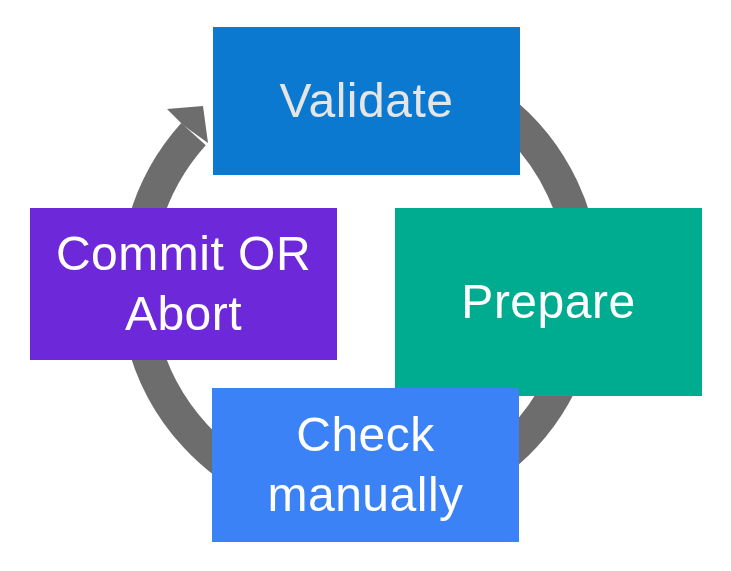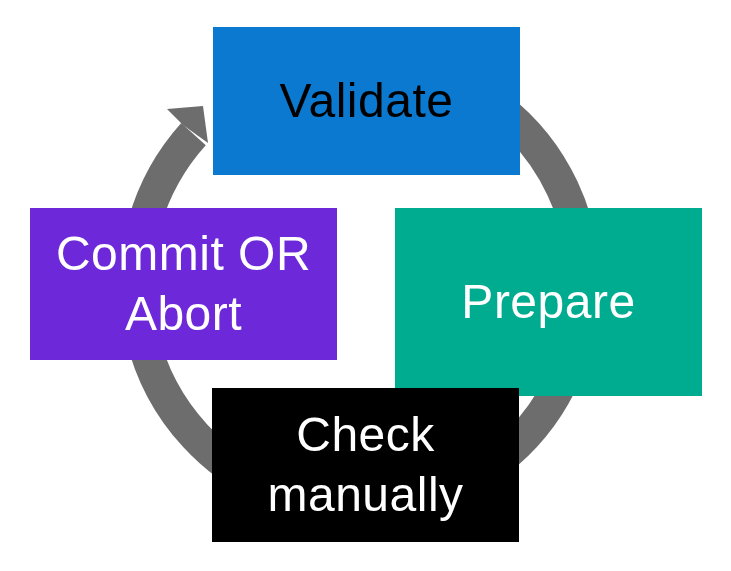--- a/index.html
+++ b/index.html
@@ -45,28 +45,28 @@
 <body>
 
 <div class="canvas">
 
   <svg class="arrow-layer" width="731" height="571" viewBox="0 0 731 571">
     <path d="M 283.4 73.5 A 224 224 0 1 1 193.5 134.1" fill="none" stroke-width="33" stroke="#6d6d6d"></path>
     <polygon points="203,106 167,109 183,125 208,143" fill="#6d6d6d"></polygon>
   </svg>
 
   <div class="node node-validate" style="background-color: rgb(11, 121, 208);">
-    <span style="color: #000000;">Validate</span>
+    <span style="color: #e5e5e5;">Validate</span>
   </div>
 
   <div class="node node-prepare" style="background-color: rgb(0, 172, 144);">
     <span style="color: rgb(255, 255, 255);">Prepare</span>
   </div>
 
-  <div class="node node-check" style="background-color: #000000;">
+  <div class="node node-check" style="background-color: #3b82f6;">
     <span style="color: rgb(255, 255, 255);">Check manually</span>
   </div>
 
   <div class="node node-commit" style="background-color: #6d28d9;">
     <span style="color: rgb(255, 255, 255);">Commit OR Abort</span>
   </div>
 
 </div>
 
 </body></html>

